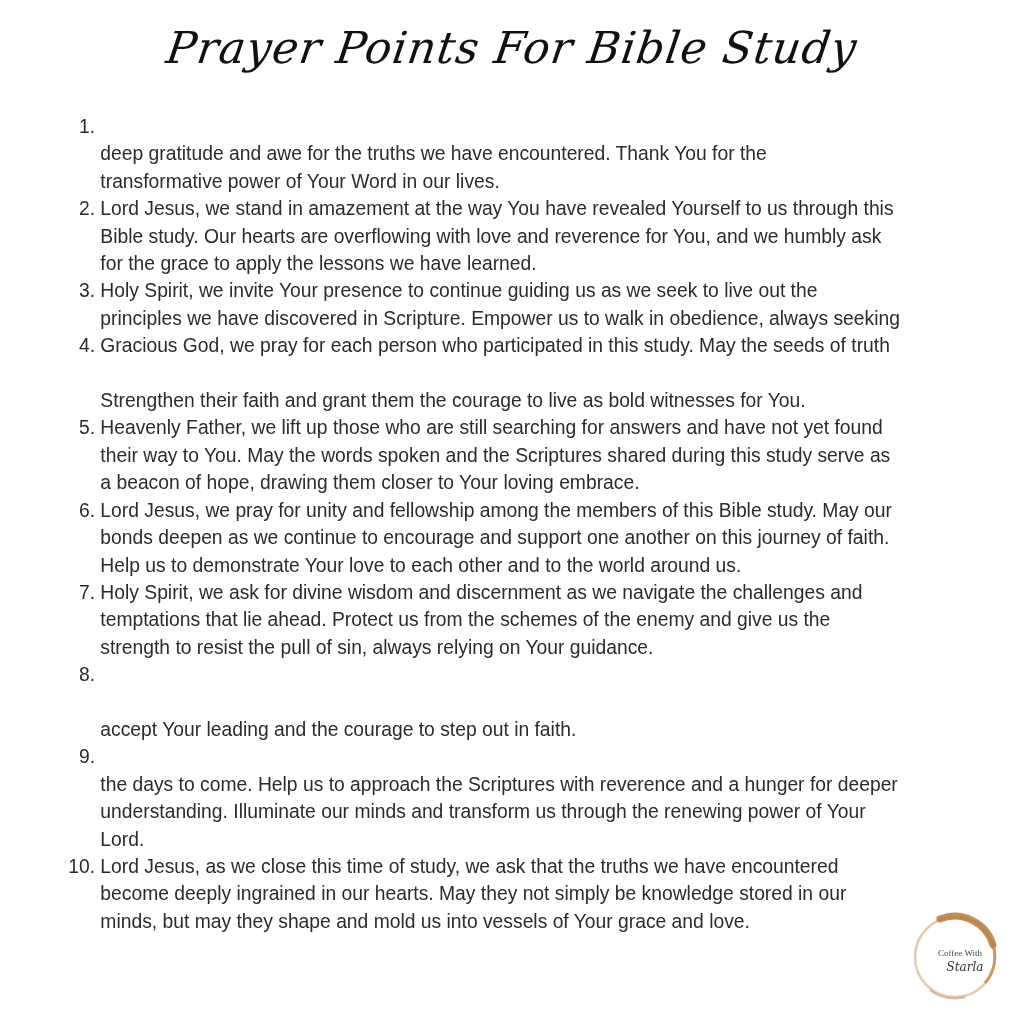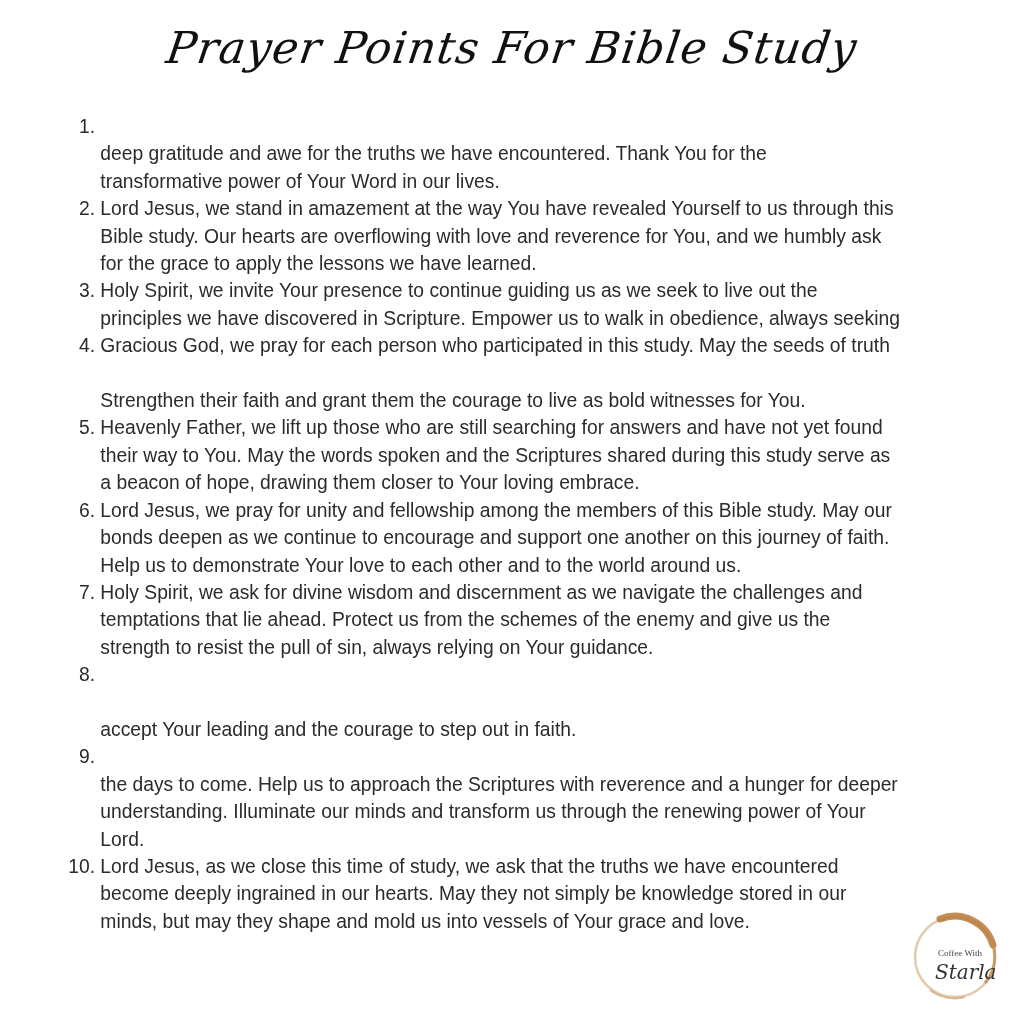--- a/index.html
+++ b/index.html
@@ -25,21 +25,21 @@
   .txt { flex: 1; }
   .logo {
     position: absolute; left: 905px; top: 905px; width: 100px; height: 100px;
   }
   .logo-small {
     position: absolute; left: 918px; top: 948px; width: 70px; text-align: left;
     font-family: Liberation Serif, serif; font-size: 9px; color: #444; margin-left: 20px;
   }
   .logo-script {
     position: absolute; left: 935px; top: 960px; width: 60px; text-align: center;
-    font-family: "DejaVu Serif", serif; font-style: italic; font-size: 20px; color: #333;
+    font-family: "DejaVu Serif", serif; font-style: italic; font-size: 12px; color: #333;
   }
 </style>
 </head>
 <body>
 
 <div class="title">Prayer Points For Bible Study</div>
 
 <ol class="list">
   <li class="item">
     <span class="num">1.</span>&nbsp;

